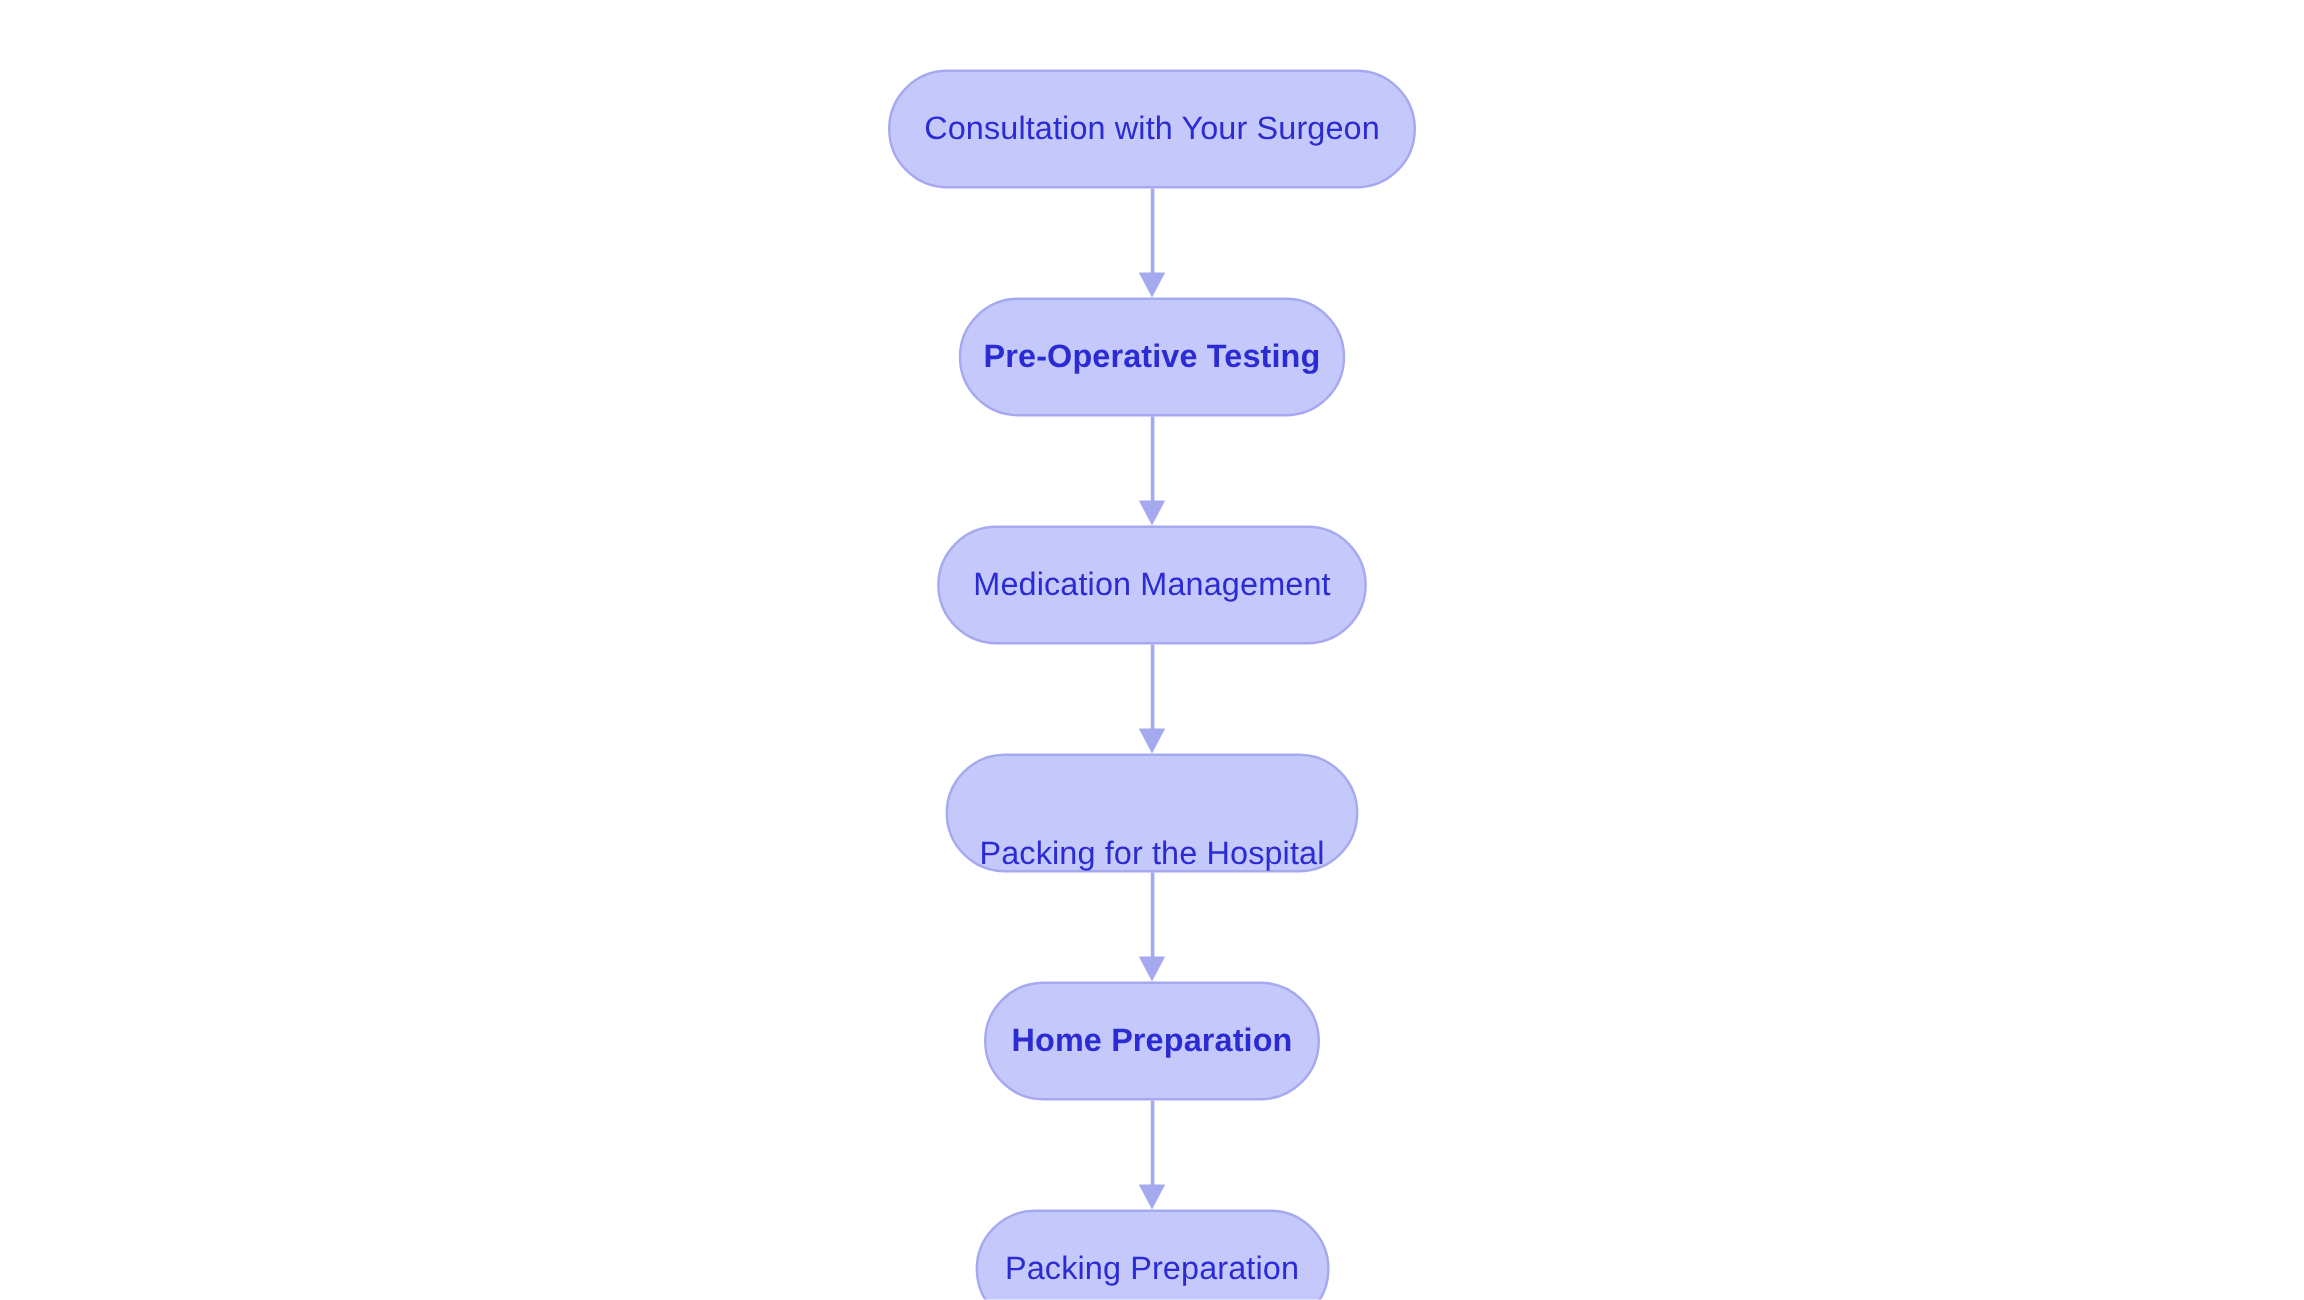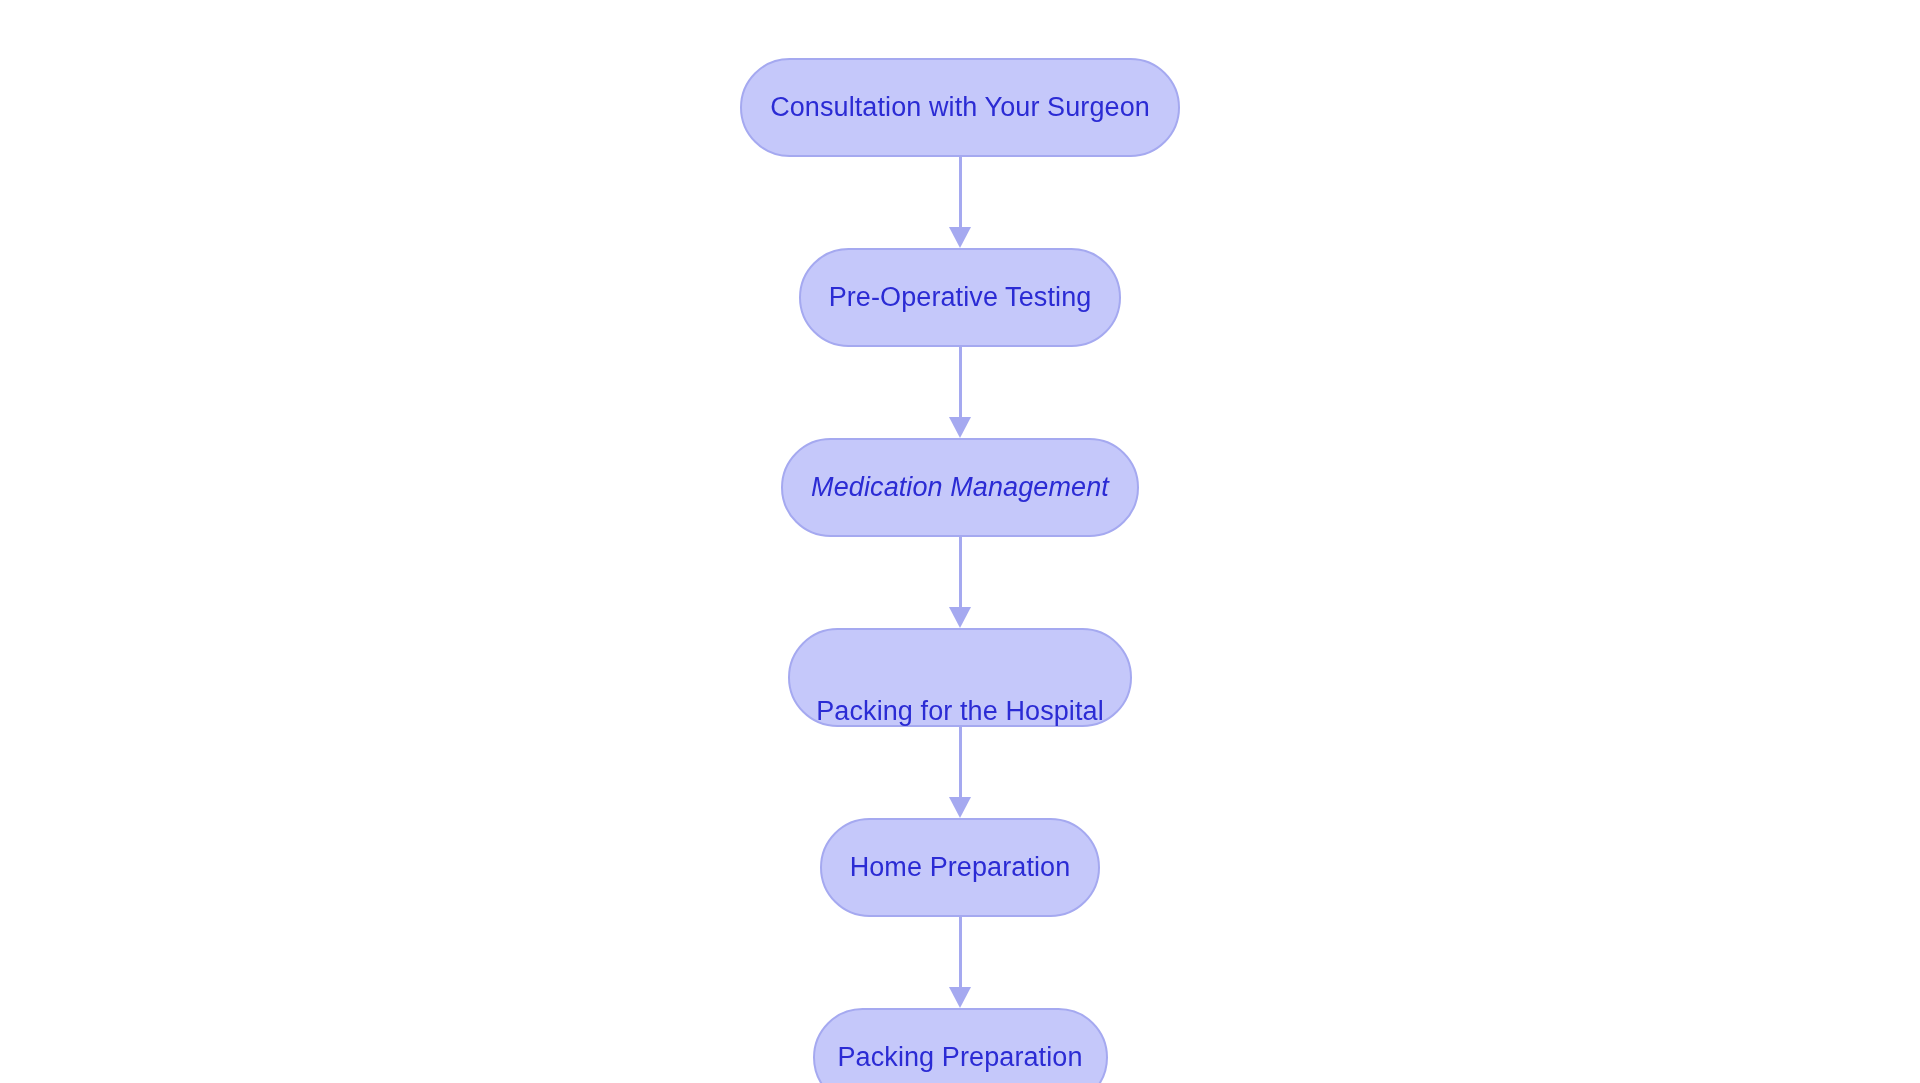--- a/index.html
+++ b/index.html
@@ -92,48 +92,48 @@
 
     <div class="flow-node" id="node-0" style="width: 440px;">
       <span class="node-label">Consultation with Your Surgeon</span>
     </div>
 
     <div class="flow-connector" id="conn-0" style="height: 91px;">
       <div class="connector-line"></div>
       <div class="connector-arrowhead"></div>
     </div>
 
-    <div class="flow-node" id="node-1" style="width: 322px;">
+    <div class="flow-node" id="node-1" style="width: 322px; font-weight: bold;">
       <span class="node-label">Pre-Operative Testing</span>
     </div>
 
     <div class="flow-connector" id="conn-1" style="height: 91px;">
       <div class="connector-line"></div>
       <div class="connector-arrowhead"></div>
     </div>
 
-    <div class="flow-node" id="node-2" style="width: 358px; font-style: italic;">
+    <div class="flow-node" id="node-2" style="width: 358px;">
       <span class="node-label">Medication Management</span>
     </div>
 
     <div class="flow-connector" id="conn-2" style="height: 91px;">
       <div class="connector-line"></div>
       <div class="connector-arrowhead"></div>
     </div>
 
     <div class="flow-node" id="node-3" style="width: 344px; align-items: flex-end;">
       <span class="node-label">Packing for the Hospital</span>
     </div>
 
     <div class="flow-connector" id="conn-3" style="height: 91px;">
       <div class="connector-line"></div>
       <div class="connector-arrowhead"></div>
     </div>
 
-    <div class="flow-node" id="node-4" style="width: 280px;">
+    <div class="flow-node" id="node-4" style="width: 280px; font-weight: bold;">
       <span class="node-label">Home Preparation</span>
     </div>
 
     <div class="flow-connector" id="conn-4" style="height: 91px;">
       <div class="connector-line"></div>
       <div class="connector-arrowhead"></div>
     </div>
 
     <div class="flow-node" id="node-5" style="width: 295px;">
       <span class="node-label">Packing Preparation</span>

